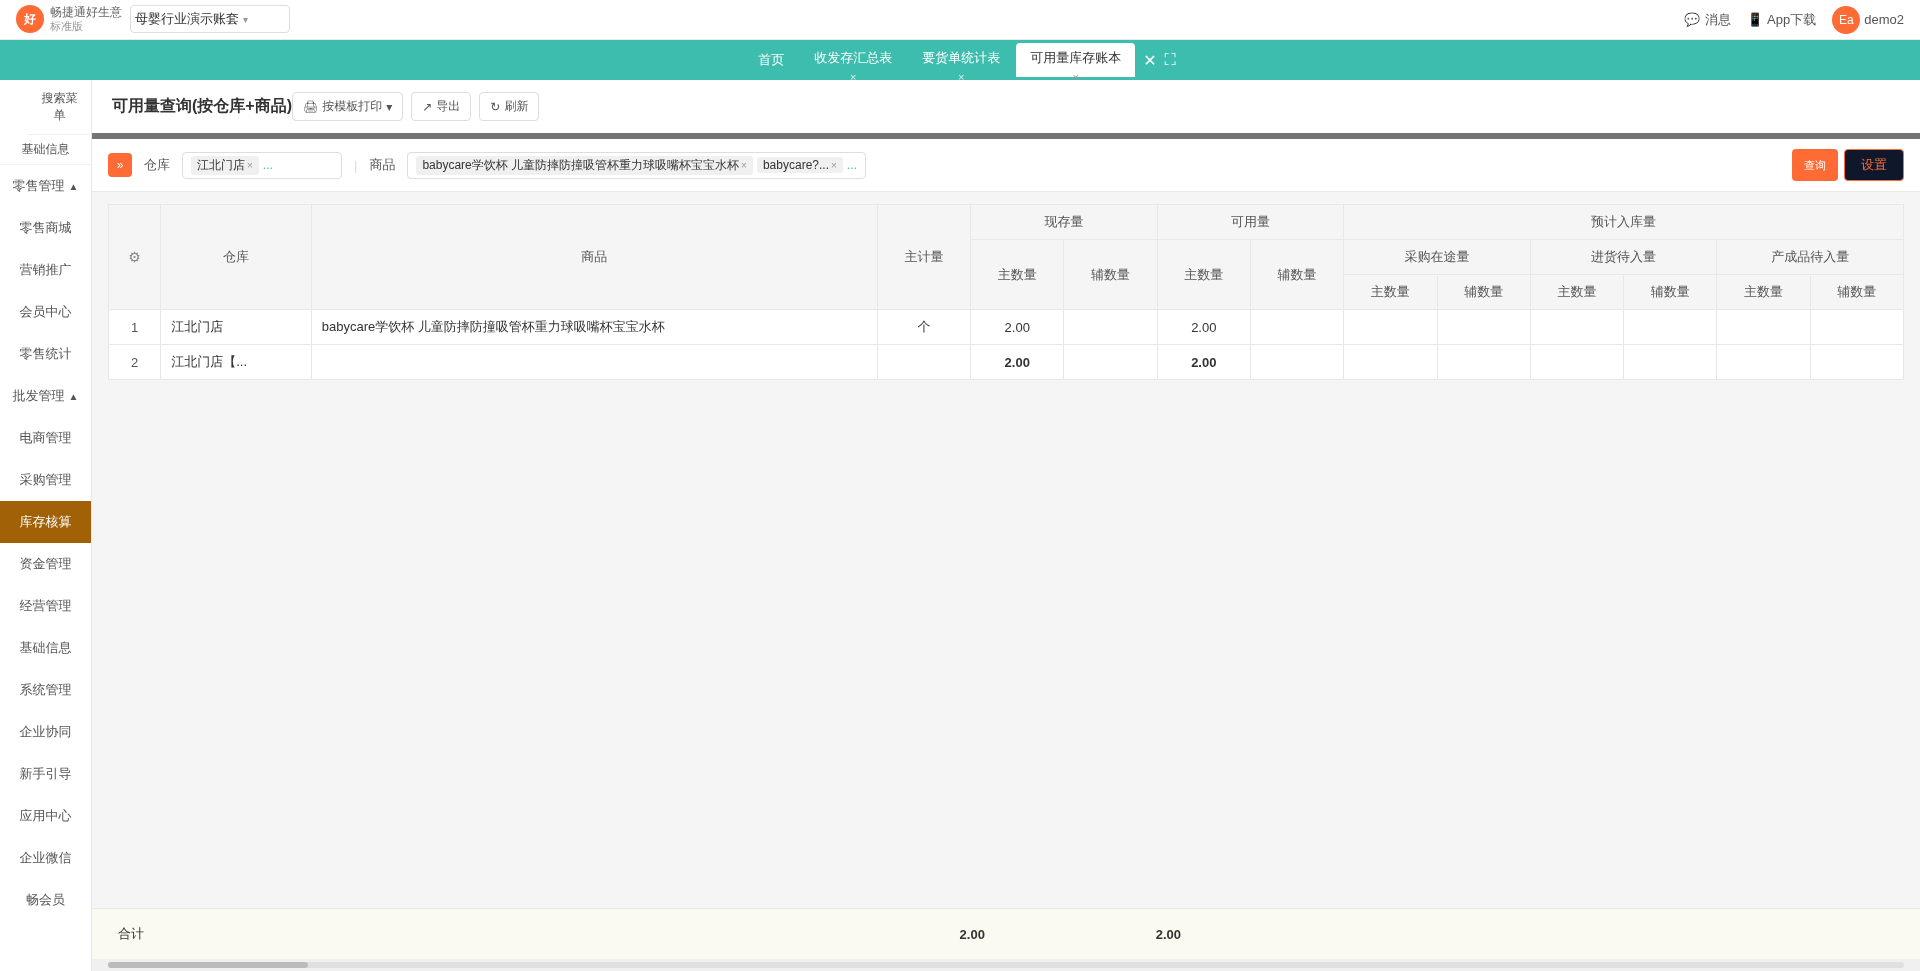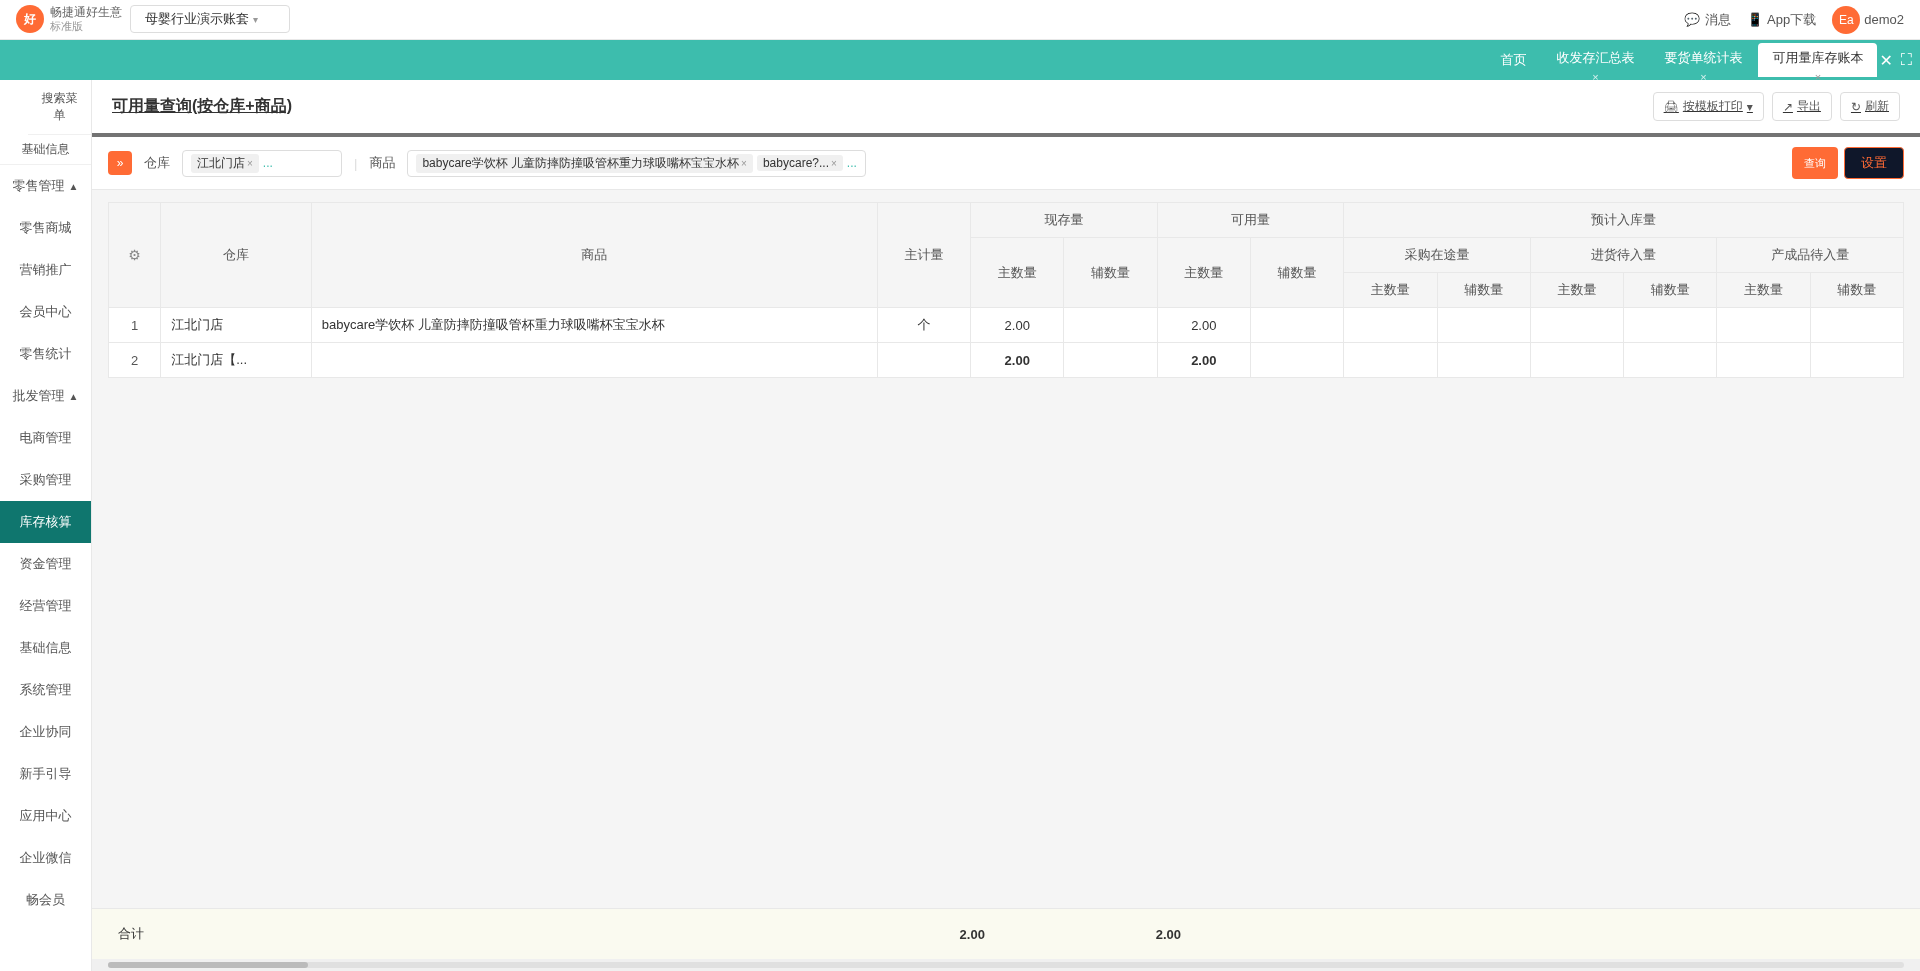--- a/index.html
+++ b/index.html
@@ -5,53 +5,53 @@
     * { box-sizing: border-box; margin: 0; padding: 0; }
     body { font-family: 'Microsoft YaHei', Arial, sans-serif; font-size: 13px; background: #f5f5f5; color: #333; display: flex; flex-direction: column; height: 971px; overflow: hidden; }
 
     
     .top-bar { background: #fff; height: 40px; display: flex; align-items: center; padding: 0 16px; border-bottom: 1px solid #e8e8e8; justify-content: space-between; flex-shrink: 0; }
     .top-bar-left { display: flex; align-items: center; gap: 8px; }
     .logo-area { display: flex; align-items: center; gap: 6px; }
     .logo-icon { width: 28px; height: 28px; background: #ff6b35; border-radius: 50%; display: flex; align-items: center; justify-content: center; color: #fff; font-size: 12px; font-weight: bold; }
     .logo-text { font-size: 12px; color: #666; line-height: 1.2; }
     .template-badge { font-size: 11px; color: #999; }
-    .store-selector { display: flex; align-items: center; gap: 4px; border: 1px solid #ddd; border-radius: 4px; padding: 4px 14px; font-size: 13px; color: #333; background: #fff; cursor: pointer; min-width: 160px; }
+    .store-selector { display: flex; align-items: center; gap: 4px; border: 1px solid #ddd; border-radius: 4px; padding: 4px 4px; font-size: 13px; color: #333; background: #fff; cursor: pointer; min-width: 160px; }
     .store-selector .chevron { color: #999; font-size: 10px; }
     .top-bar-right { display: flex; align-items: center; gap: 16px; }
     .top-right-item { display: flex; align-items: center; gap: 4px; font-size: 13px; color: #555; cursor: pointer; }
     .avatar { width: 28px; height: 28px; border-radius: 50%; background: #ff6b35; display: flex; align-items: center; justify-content: center; color: #fff; font-size: 12px; }
 
     
-    .nav-tabs { background: #3dbdad; height: 40px; display: flex; align-items: center; padding: 0 8px; gap: 2px; flex-shrink: 0; justify-content: flex-end; }
+    .nav-tabs { background: #3dbdad; height: 40px; display: flex; align-items: center; padding: 0 8px; gap: 8px; flex-shrink: 0; justify-content: center; }
     .nav-tabs-left { display: flex; align-items: center; gap: 2px; }
     .nav-tab { display: flex; align-items: center; gap: 4px; padding: 6px 14px; border-radius: 4px 4px 0 0; font-size: 13px; color: #fff; cursor: pointer; height: 34px; flex-direction: column; }
     .nav-tab.active { background: #fff; color: #333; }
     .nav-tab .close-btn { font-size: 11px; color: rgba(255,255,255,0.8); cursor: pointer; }
     .nav-tab.active .close-btn { color: #999; }
     .nav-tab-home { color: #fff; font-size: 13px; padding: 6px 14px; cursor: pointer; }
     .nav-tabs-right { display: flex; align-items: center; gap: 8px; }
     .nav-icon-btn { color: #fff; cursor: pointer; font-size: 16px; }
 
     
     .main-layout { display: flex; flex: 1; overflow: hidden; }
 
     
     .sidebar { width: 92px; background: #fff; border-right: 1px solid #e8e8e8; display: flex; flex-direction: column; overflow-y: auto; flex-shrink: 0; }
     .sidebar-search { padding: 10px 8px; font-size: 12px; color: #555; cursor: pointer; border-bottom: 1px solid #f0f0f0; text-align: center; margin-left: 28px; }
     .sidebar-nav { padding: 6px 0; font-size: 12px; color: #555; cursor: pointer; text-align: center; border-bottom: 1px solid #f0f0f0; }
     .sidebar-item { padding: 12px 8px; font-size: 13px; color: #555; cursor: pointer; text-align: center; display: flex; align-items: center; justify-content: center; gap: 4px; }
-    .sidebar-item.active { background: #0f766e; color: #fff; }
+    .sidebar-item.active { background: #a16207; color: #fff; }
     .sidebar-item .arrow { font-size: 10px; }
 
     
     .content { flex: 1; overflow: hidden; display: flex; flex-direction: column; background: #f5f5f5; }
 
     
-    .page-header { background: #fff; padding: 12px 20px; display: flex; align-items: center; justify-content: space-between; border-bottom: 4px solid #737373; flex-shrink: 0; text-decoration: underline; }
+    .page-header { background: #fff; padding: 12px 20px; display: flex; align-items: center; border-bottom: 6px solid #737373; flex-shrink: 0; }
     .page-title { font-size: 16px; font-weight: bold; color: #333; }
     .page-actions { display: flex; align-items: center; gap: 8px; }
     .action-btn { display: flex; align-items: center; gap: 4px; padding: 5px 10px; border: 1px solid #ddd; border-radius: 4px; background: #fff; font-size: 12px; color: #555; cursor: pointer; }
 
     
     .filter-bar { background: #fff; padding: 10px 16px; display: flex; align-items: center; gap: 12px; border-bottom: 1px solid #e8e8e8; flex-shrink: 0; }
     .filter-expand-btn { width: 24px; height: 24px; background: #ff6b35; color: #fff; border-radius: 4px; display: flex; align-items: center; justify-content: center; cursor: pointer; font-size: 12px; flex-shrink: 0; }
     .filter-row { display: flex; align-items: center; gap: 12px; flex: 1; }
     .filter-label { font-size: 13px; color: #555; white-space: nowrap; }
     .filter-tags { display: flex; align-items: center; gap: 4px; border: 1px solid #ddd; border-radius: 4px; padding: 3px 8px; min-width: 160px; flex-wrap: wrap; }

